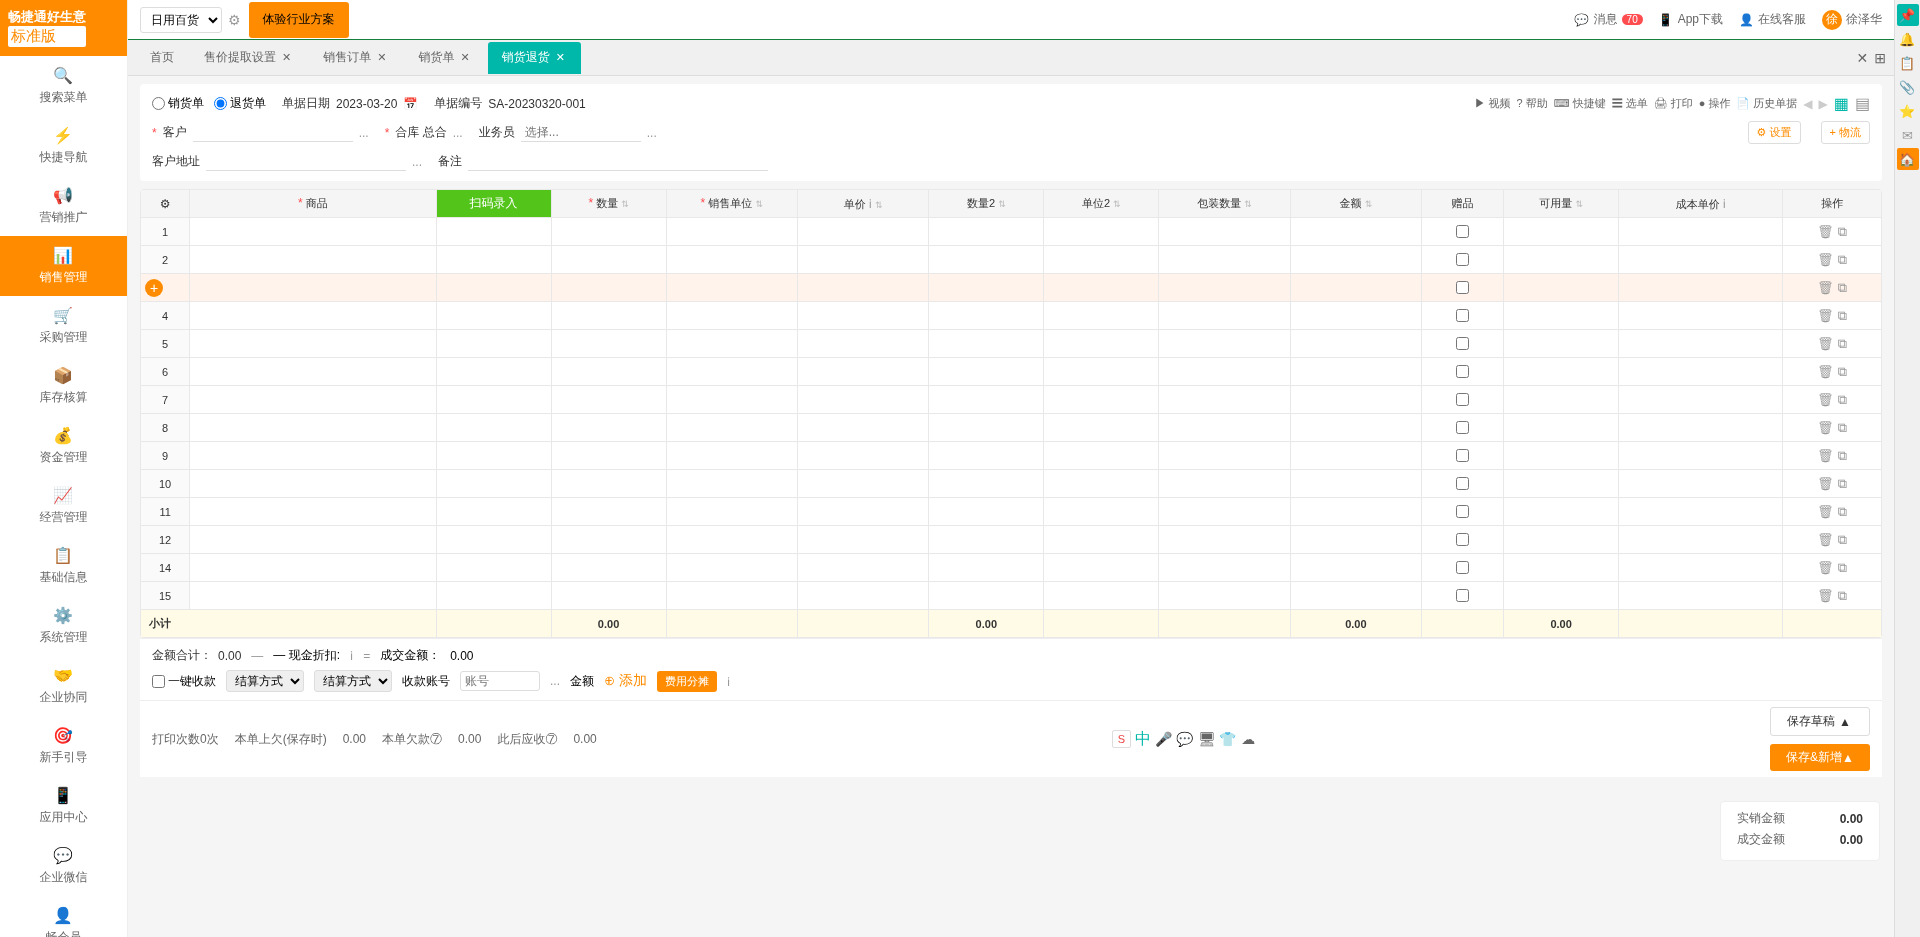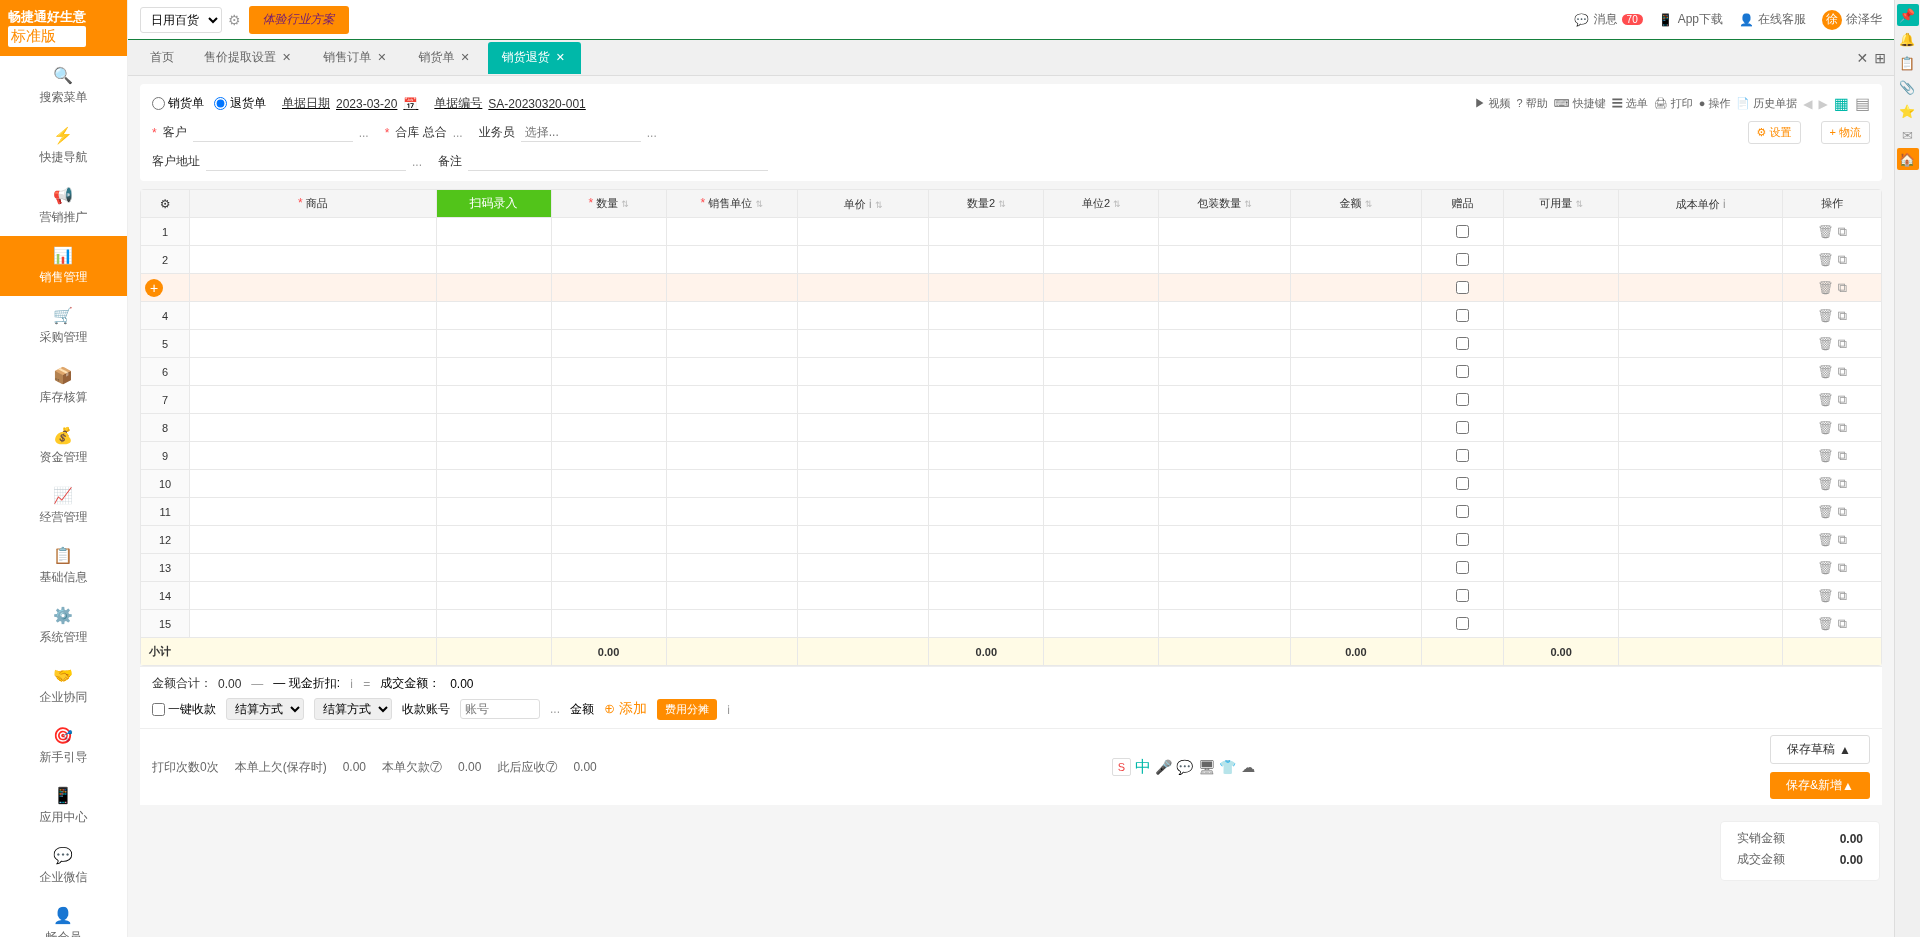--- a/index.html
+++ b/index.html
@@ -15,21 +15,21 @@
     .sidebar-item .icon { font-size: 16px; }
 
     
     .main { flex: 1; display: flex; flex-direction: column; overflow: hidden; }
 
     
     .topbar { height: 40px; background: #fff; display: flex; align-items: center; padding: 0 12px; border-bottom: 1px solid #15803d; gap: 8px; }
     .topbar-left { display: flex; align-items: center; gap: 6px; color: #666; font-size: 12px; }
     .topbar-select { border: 1px solid #ddd; border-radius: 3px; padding: 2px 6px; height: 26px; background: #fff; }
     .topbar-gear { color: #999; cursor: pointer; font-size: 14px; }
-    .topbar-btn { background: #ff8c00; color: #701a75; border: none; padding: 4px 14px; border-radius: 3px; cursor: pointer; font-size: 12px; height: 28px; font-style: italic; }
+    .topbar-btn { background: #ff8c00; color: #000000; border: none; padding: 4px 14px; border-radius: 3px; cursor: pointer; font-size: 12px; height: 36px; }
     .topbar-right { margin-left: auto; display: flex; align-items: center; gap: 16px; color: #666; }
     .topbar-right-item { display: flex; align-items: center; gap: 4px; cursor: pointer; font-size: 12px; }
     .badge { background: #ff4d4f; color: #fff; border-radius: 10px; padding: 0 5px; font-size: 10px; }
 
     
     .tabs { display: flex; align-items: center; background: #f0f0f0; border-bottom: 1px solid #ddd; padding: 0 8px; height: 36px; }
     .tab { padding: 6px 14px; cursor: pointer; color: #666; font-size: 12px; display: flex; align-items: center; gap: 4px; border-radius: 3px 3px 0 0; height: 32px; }
     .tab.active { background: #00b8a9; color: #fff; }
     .tab-close-btn { background: none; border: none; cursor: pointer; color: inherit; font-size: 11px; padding: 0 2px; }
     .tabs-right { margin-left: auto; display: flex; gap: 6px; }
@@ -42,21 +42,21 @@
     .form-card { background: #fff; border-radius: 4px; padding: 10px 12px; margin-bottom: 8px; }
     .form-row { display: flex; align-items: center; gap: 16px; margin-bottom: 8px; flex-wrap: wrap; }
     .form-item { display: flex; align-items: center; gap: 6px; }
     .form-label { color: #333; white-space: nowrap; }
     .required { color: #ff4d4f; }
     .form-input { border: none; border-bottom: 1px solid #ddd; padding: 2px 4px; min-width: 120px; color: #333; outline: none; }
     .form-ellipsis { color: #999; cursor: pointer; }
 
     .radio-group { display: flex; align-items: center; gap: 10px; }
     .radio-item { display: flex; align-items: center; gap: 3px; cursor: pointer; }
-    .form-meta-item { display: flex; align-items: center; gap: 6px; text-decoration: underline; }
+    .form-meta-item { display: flex; align-items: center; gap: 6px; }
 
     
     .table-wrapper { background: #fff; border-radius: 4px; overflow: hidden; }
     .data-table { width: 100%; border-collapse: collapse; table-layout: fixed; }
     .data-table th { background: #f5f5f5; border: 1px solid #e8e8e8; padding: 5px 4px; text-align: center; color: #333; font-weight: normal; white-space: nowrap; font-size: 11px; position: sticky; top: 0; z-index: 2; }
     .data-table td { border: 1px solid #e8e8e8; padding: 4px; text-align: center; color: #333; height: 28px; font-size: 11px; }
     .data-table tr.active-row td { background: #fff3eb; }
     .th-required { color: #ff4d4f; }
     .col-num { width: 36px; background: #fafafa; color: #999; }
     .checkbox-cell { display: flex; justify-content: center; align-items: center; }
@@ -634,45 +634,20 @@
       <td></td>
       <td></td>
       <td>
         <div class="row-actions">
           <button class="row-action-btn">🗑</button>
           <button class="row-action-btn">⧉</button>
         </div>
       </td>
     </tr>
             <tr>
-      <td class="col-num">13</td>
-      <td></td>
-      <td></td>
-      <td></td>
-      <td></td>
-      <td></td>
-      <td></td>
-      <td></td>
-      <td></td>
-      <td></td>
-      <td>
-                <div class="checkbox-cell">
-                  <input type="checkbox" style="">
-                </div>
-              </td>
-      <td></td>
-      <td></td>
-      <td>
-        <div class="row-actions">
-          <button class="row-action-btn">🗑</button>
-          <button class="row-action-btn">⧉</button>
-        </div>
-      </td>
-    </tr>
-            <tr>
       <td class="col-num">14</td>
       <td></td>
       <td></td>
       <td></td>
       <td></td>
       <td></td>
       <td></td>
       <td></td>
       <td></td>
       <td></td>
@@ -794,21 +769,21 @@
         </button>
         <button class="save-new-btn">
           <span>保存&amp;新增</span>
           <span>▲</span>
         </button>
       </div>
     </div>
 
   </div>
 
-  <div class="summary-box" style="position:fixed;right:40px;bottom:56px;">
+  <div class="summary-box" style="position:fixed;right:40px;bottom:76px;">
     <div class="summary-row">
       <span class="summary-label">实销金额</span>
       <span class="summary-value">0.00</span>
     </div>
     <div class="summary-row">
       <span class="summary-label">成交金额</span>
       <span class="summary-value">0.00</span>
     </div>
   </div>
 

